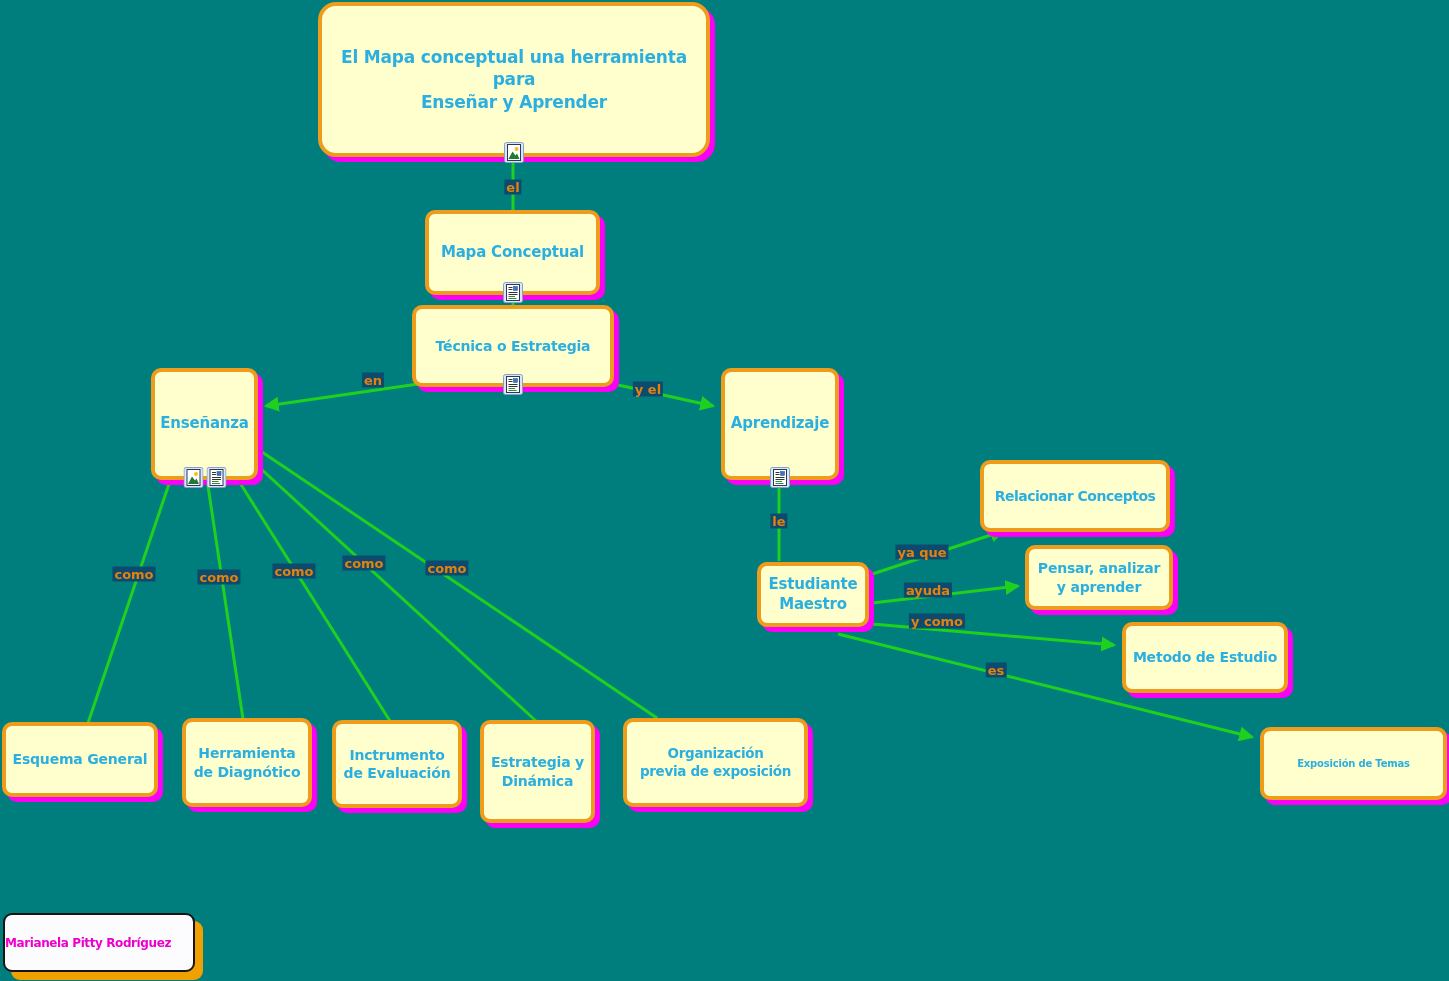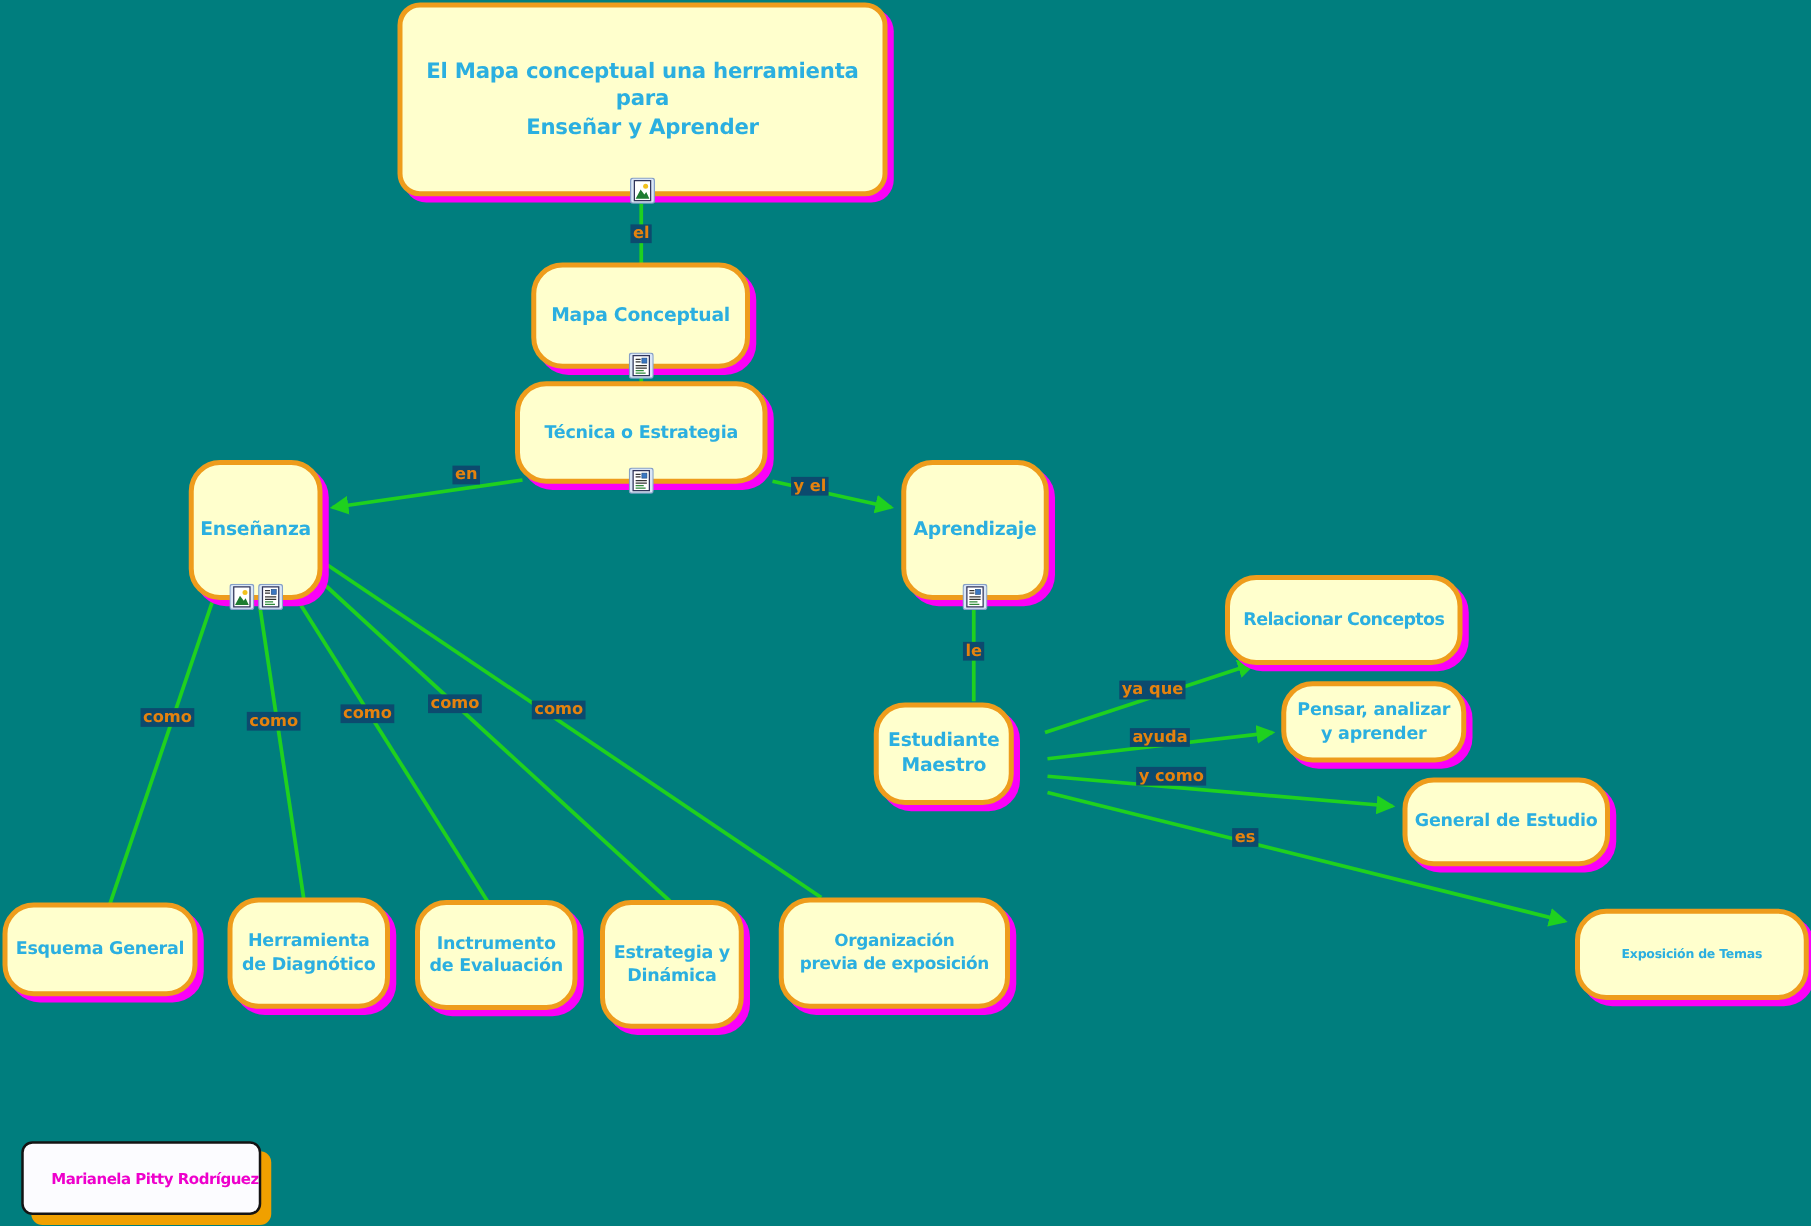--- a/index.html
+++ b/index.html
@@ -9,21 +9,21 @@
     width: 1449px; height: 981px;
     background: #007E7E;
     overflow: hidden;
     font-family: "DejaVu Sans", "Liberation Sans", sans-serif;
   }
   svg.links { position: absolute; left: 0; top: 0; }
   .node {
     position: absolute;
     background: #FFFFCD;
     border: 4px solid #EE9C1C;
-    border-radius: 25px;
+    border-radius: 10px;
     box-shadow: 5px 5px 0 #FB00F7;
     display: flex; align-items: center; justify-content: center;
     text-align: center;
   }
   .node-label {
     color: #2BAFE0;
     font-weight: bold;
     font-size: 15px;
     letter-spacing: -0.2px;
     line-height: 1.32;
@@ -45,21 +45,21 @@
     font-size: 13px;
     padding: 0 2px;
     white-space: nowrap;
   }
   .author-box {
     position: absolute;
     background: #FCFCFF;
     border: 2px solid #141414;
     border-radius: 9px;
     box-shadow: 8px 8px 0 #F0A000;
-    display: flex; align-items: center; justify-content: flex-end; margin-left: 14px;
+    display: flex; align-items: center; justify-content: flex-start;
   }
   .author-label {
     color: #EE00CC;
     font-weight: bold;
     font-size: 12px;
     letter-spacing: -0.4px;
     white-space: nowrap;
   }
 </style>
 </head>
@@ -202,36 +202,36 @@
             <line x1="5.5" y1="12.5" x2="14.5" y2="12.5"></line>
         </g>
         <g stroke="#2e8b3a" stroke-width="1">
           <line x1="5.5" y1="14.5" x2="12" y2="14.5"></line>
             <line x1="5.5" y1="16.5" x2="13.5" y2="16.5"></line>
         </g>
       </svg>
     </span>
   </div>
 
-  <div class="node" style="left:699px;top:562px;width:112px;height:82px">
+  <div class="node" style="left:757px;top:562px;width:112px;height:65px">
     <span class="node-label">Estudiante
 Maestro</span>
   </div>
 
   <div class="node" style="left:980px;top:460px;width:190px;height:72px">
     <span class="node-label" style="font-size:14px;letter-spacing:-0.5px">Relacionar Conceptos</span>
   </div>
 
   <div class="node" style="left:1025px;top:545px;width:148px;height:65px">
     <span class="node-label" style="font-size:14px">Pensar, analizar
 y aprender</span>
   </div>
 
   <div class="node" style="left:1122px;top:622px;width:166px;height:71px">
-    <span class="node-label" style="font-size:14px">General de Estudio</span>
+    <span class="node-label" style="font-size:14px">Metodo de Estudio</span>
   </div>
 
   <div class="node" style="left:1260px;top:727px;width:187px;height:73px">
     <span class="node-label" style="font-size:10px">Exposición de Temas</span>
   </div>
 
   <div class="node" style="left:2px;top:722px;width:156px;height:75px">
     <span class="node-label" style="font-size:14px">Esquema General</span>
   </div>
 

